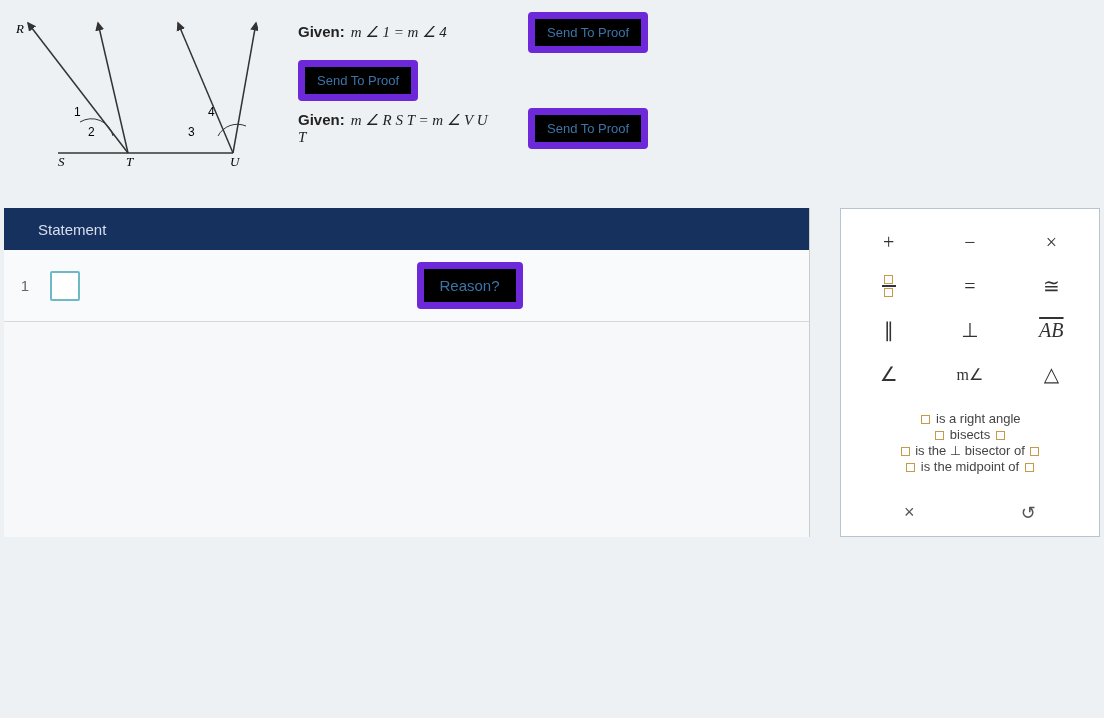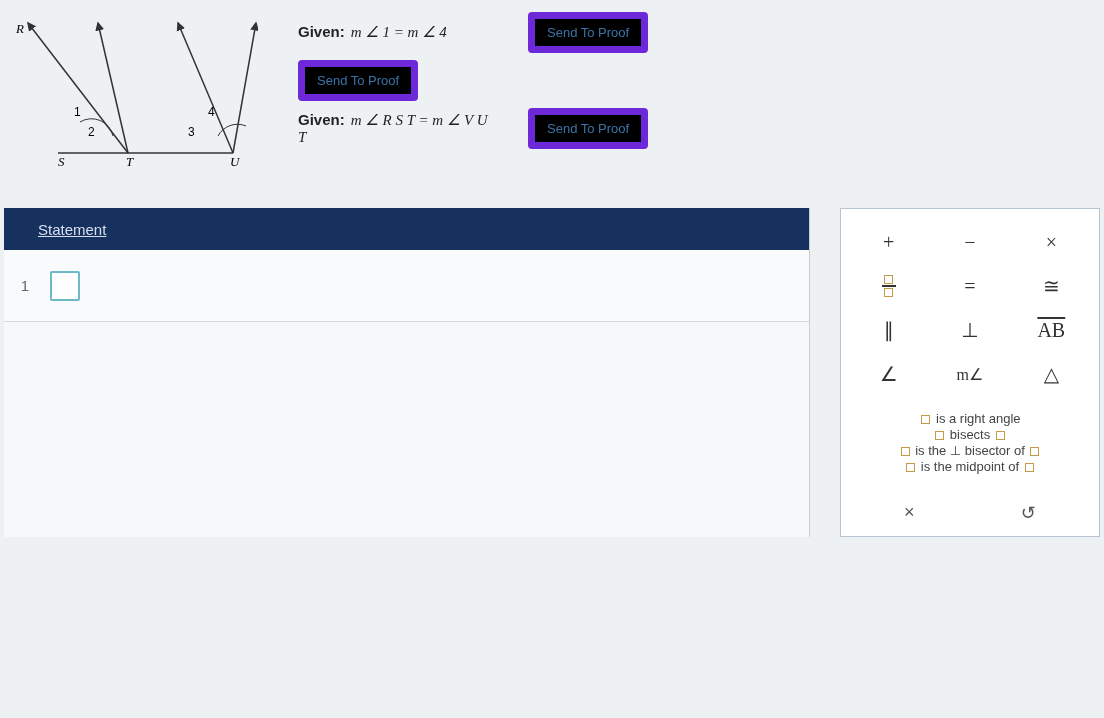--- a/index.html
+++ b/index.html
@@ -62,21 +62,21 @@
     border-right: 1px solid #ccc;
   }
   .proof-header {
     display: flex;
     background: #17315e;
     color: #d7def0;
     font-size: 15px;
     height: 42px;
     align-items: center;
   }
-  .col-statement { width: 50%; padding-left: 34px; text-decoration: underline; }
+  .col-statement { width: 50%; padding-left: 34px; }
   .col-reason { width: 50%; padding-left: 20px; }
   .proof-row {
     display: flex;
     align-items: center;
     height: 72px;
     border-bottom: 1px solid #d5d9de;
     background: #f8fafb;
   }
   .row-num {
     width: 30px;
@@ -136,21 +136,21 @@
     white-space: nowrap;
   }
   .phrase .ph { display:inline-block; width:9px; height:9px; border:1.5px solid #c59a4a; vertical-align:middle; margin:0 2px;}
   .palette-footer {
     display:flex;
     justify-content: space-around;
     padding-top: 18px;
     border-top: none;
   }
   .pf-btn { font-size:18px; color:#555; cursor:pointer;}
-  .overline { text-decoration: overline; font-family:'Times New Roman',serif; }
+  .overline { text-decoration: overline; font-family:'Times New Roman',serif; font-style:italic;}
   .frac { display:inline-flex; flex-direction:column; align-items:center; font-size:10px; line-height:1;}
   .frac .n,.frac .d{border:1.5px solid #c59a4a; width:9px; height:9px;}
   .frac .bar{width:14px; height:1.5px; background:#333; margin:1px 0;}
 </style>
 </head>
 <body>
 
 <div class="top-area">
   <div class="diagram-box">
     <svg width="250" height="160" viewBox="0 0 250 160">
@@ -206,20 +206,23 @@
 <div class="proof-area">
   <div class="proof-table">
     <div class="proof-header">
       <div class="col-statement">Statement</div>
     </div>
     <div class="proof-row">
       <div class="proof-row-layout">
         <div class="left-half">
           <div class="row-num">1</div>
           <div class="stmt-input"></div>
+        </div>
+        <div class="right-half">
+          <button class="send-btn" style="padding:8px 16px;font-size:15px;">Reason?</button>
         </div>
       </div>
     </div>
   </div>
 
   <div class="palette">
     <div class="sym-grid">
       <div class="sym">+</div>
       <div class="sym">−</div>
       <div class="sym">×</div>

